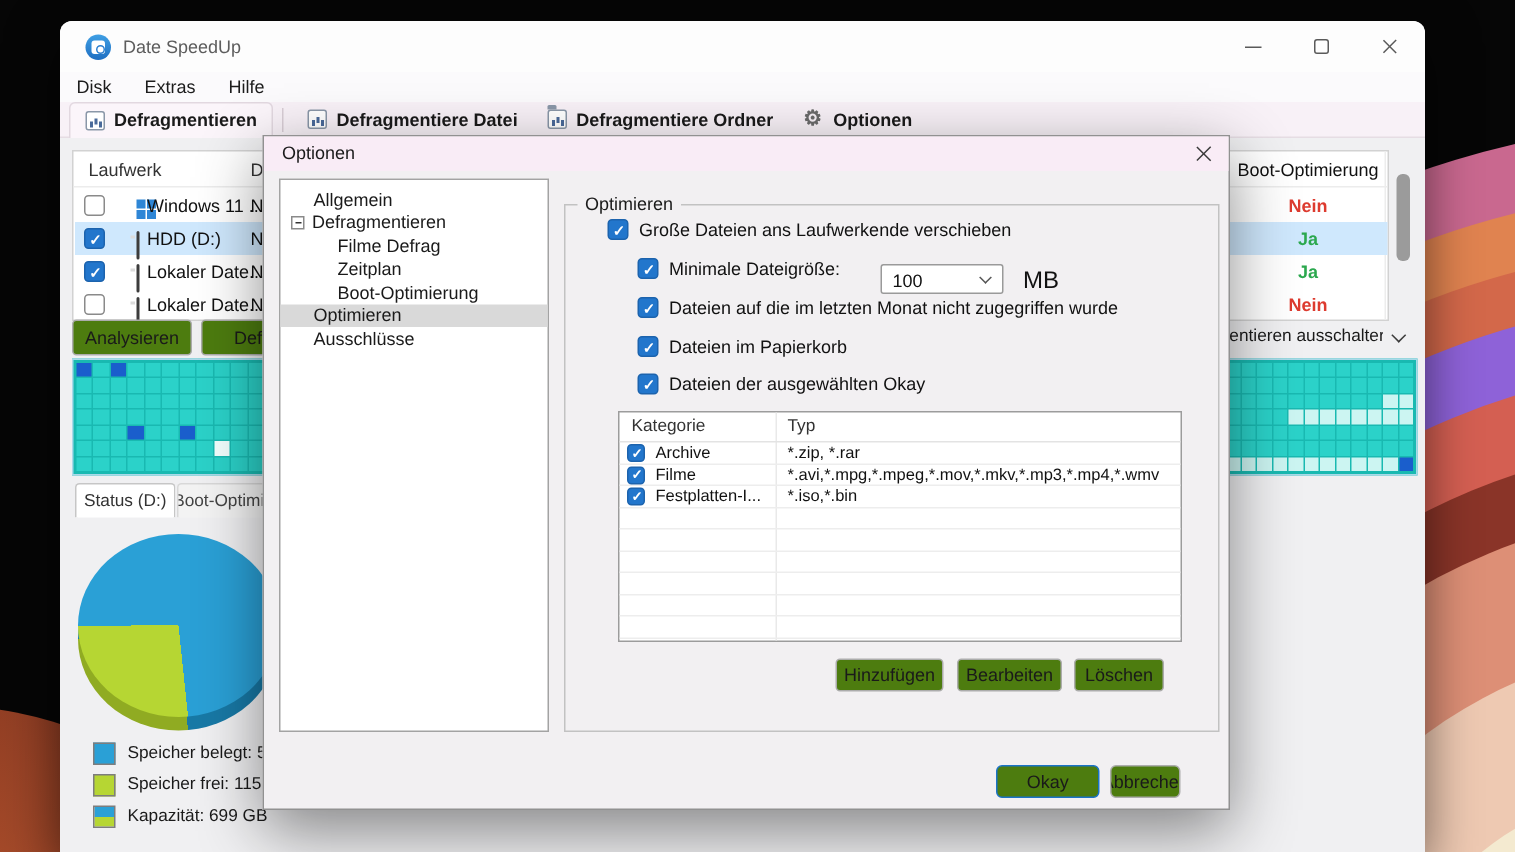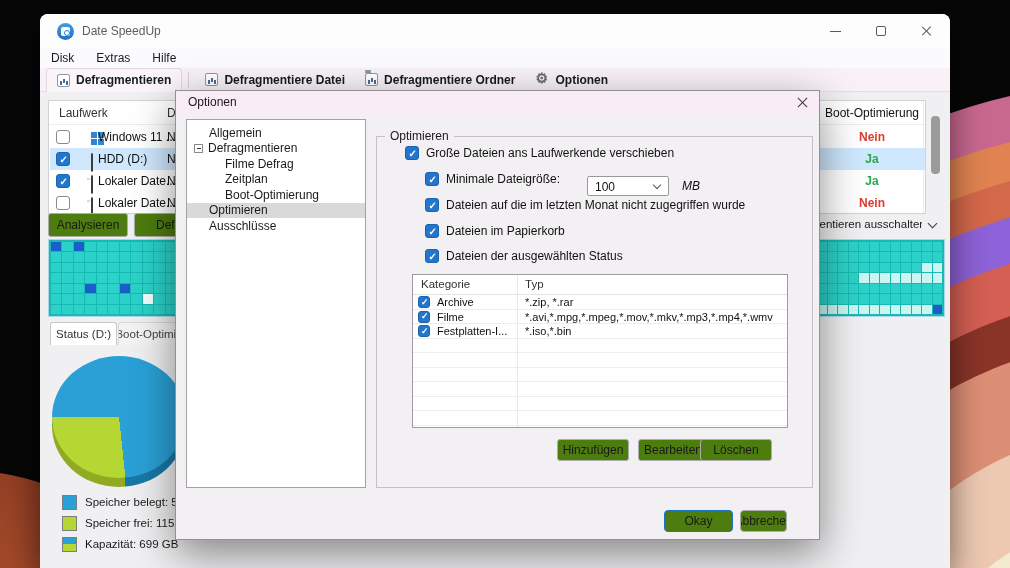--- a/index.html
+++ b/index.html
@@ -128,34 +128,34 @@
   .expander::after { content:""; position:absolute; left:1.5px; top:3.5px; width:4.5px; height:0; border-top:1.2px solid #333; }
 
   .groupbox { position:absolute; left:200px; top:45px; width:437px; height:352px; border:1px solid #c2c2c2; }
   .group-legend { position:absolute; left:8px; top:-8px; background:#f2f0f2; padding:0 5px; font-size:12px; color:#1a1a1a; }
   .opt-row { position:absolute; display:flex; align-items:center; gap:7px; font-size:12px; color:#111; white-space:nowrap; }
   .opt-1 { left:28px; top:9px; } .opt-2 { left:48px; top:35px; } .opt-3 { left:48px; top:61px; }
   .opt-4 { left:48px; top:87px; } .opt-5 { left:48px; top:112px; }
   .combo { position:absolute; left:210px; top:39px; width:82px; height:20px; background:#fff; border:1px solid #9a9a9a; border-radius:2px; }
   .combo-val { position:absolute; left:7px; top:3px; font-size:12px; color:#111; }
   .combo .chev { position:absolute; right:8px; top:5px; width:6px; height:6px; border-width:1.3px; border-color:#555; }
-  .mb-label { position:absolute; left:305px; top:42px; font-size:12px; color:#111;font-style:italic; }
+  .mb-label { position:absolute; left:305px; top:42px; font-size:16px; color:#111; }
 
   .ftable { position:absolute; left:35px; top:137px; width:376px; height:154px; background:#fff; border:1px solid #9c9c9c; }
   .ft-vline { position:absolute; left:104px; top:0; width:1px; height:100%; background:#e9e9e9; }
   .ft-head { position:absolute; left:0; top:0; width:100%; height:20px; border-bottom:1px solid #e3e3e3; }
   .ft-h1 { position:absolute; left:8px; top:3px; font-size:11.5px; color:#333; }
   .ft-h2 { position:absolute; left:112px; top:3px; font-size:11.5px; color:#333; }
   .ft-row { position:absolute; left:0; width:100%; height:14.5px; border-bottom:1px solid #ededed; }
   .ft-cb { position:absolute; left:5px; top:1px; }
   .ft-cat { position:absolute; left:24px; top:1px; font-size:11px; color:#111; white-space:nowrap; }
   .ft-typ { position:absolute; left:112px; top:1px; font-size:11px; color:#111; white-space:nowrap; }
 
   .gb-btn { position:absolute; top:302px; height:22px; }
-  .gb-add { left:180px; width:72px; } .gb-edit { left:261px; width:70px; } .gb-del { left:323px; width:72px; }
+  .gb-add { left:180px; width:72px; } .gb-edit { left:261px; width:70px; } .gb-del { left:339px; width:60px; }
 
   .dlg-ok { position:absolute; left:488px; top:419px; width:69px; height:22px; border:1.6px solid #1a73c8; border-radius:4px; }
   .dlg-cancel { position:absolute; left:564px; top:419px; width:47px; height:22px; border-radius:4px; }
 </style>
 </head>
 <body>
 
 <div class="stage">
 
   <div class="petal p1"></div>
@@ -483,21 +483,21 @@
       <div class="opt-row opt-3">
         <span class="cb"></span>
         <span>Dateien auf die im letzten Monat nicht zugegriffen wurde</span>
       </div>
       <div class="opt-row opt-4">
         <span class="cb"></span>
         <span>Dateien im Papierkorb</span>
       </div>
       <div class="opt-row opt-5">
         <span class="cb"></span>
-        <span>Dateien der ausgewählten Status</span>
+        <span>Dateien der ausgewählten Okay</span>
       </div>
 
       <div class="ftable">
         <div class="ft-vline"></div>
         <div class="ft-head">
           <span class="ft-h1">Kategorie</span>
           <span class="ft-h2">Typ</span>
         </div>
         <div class="ft-row" style="top:20px;">
           <span class="cb small ft-cb"></span>

